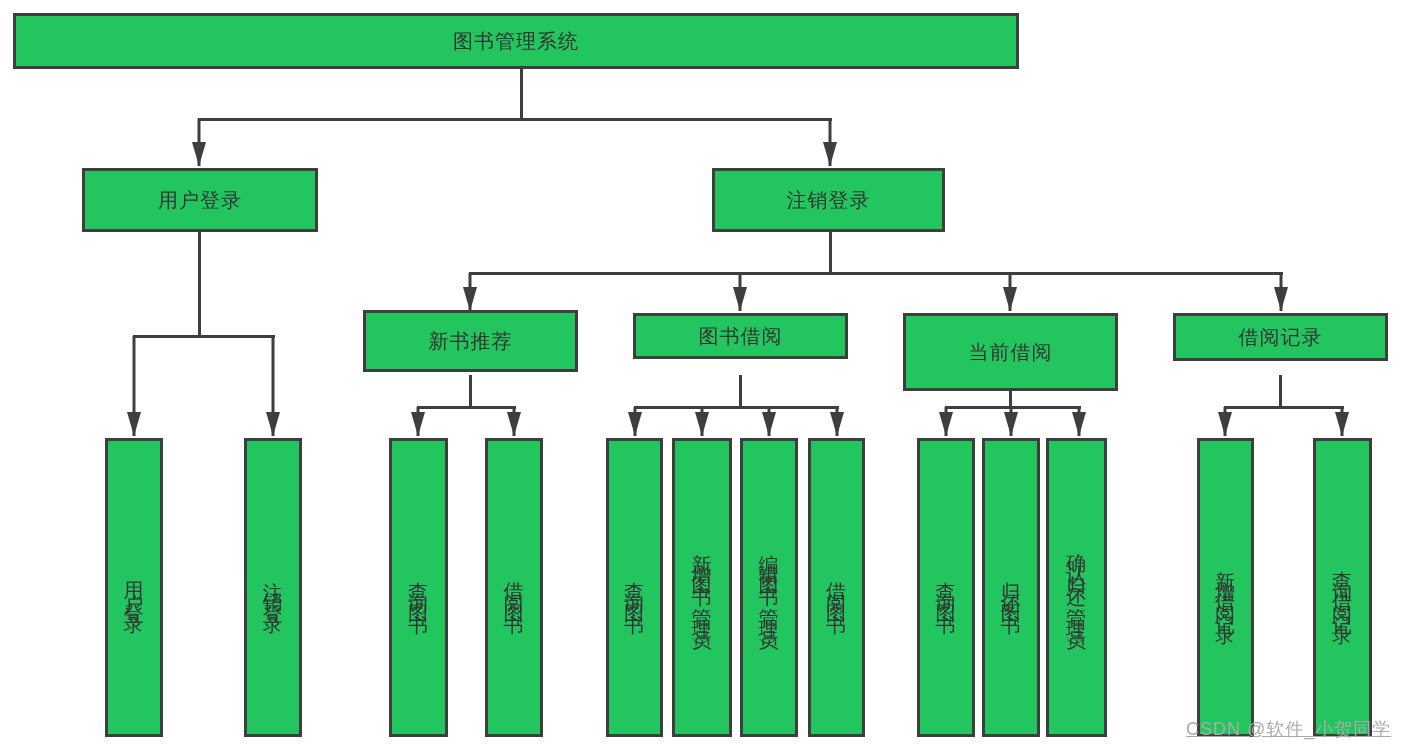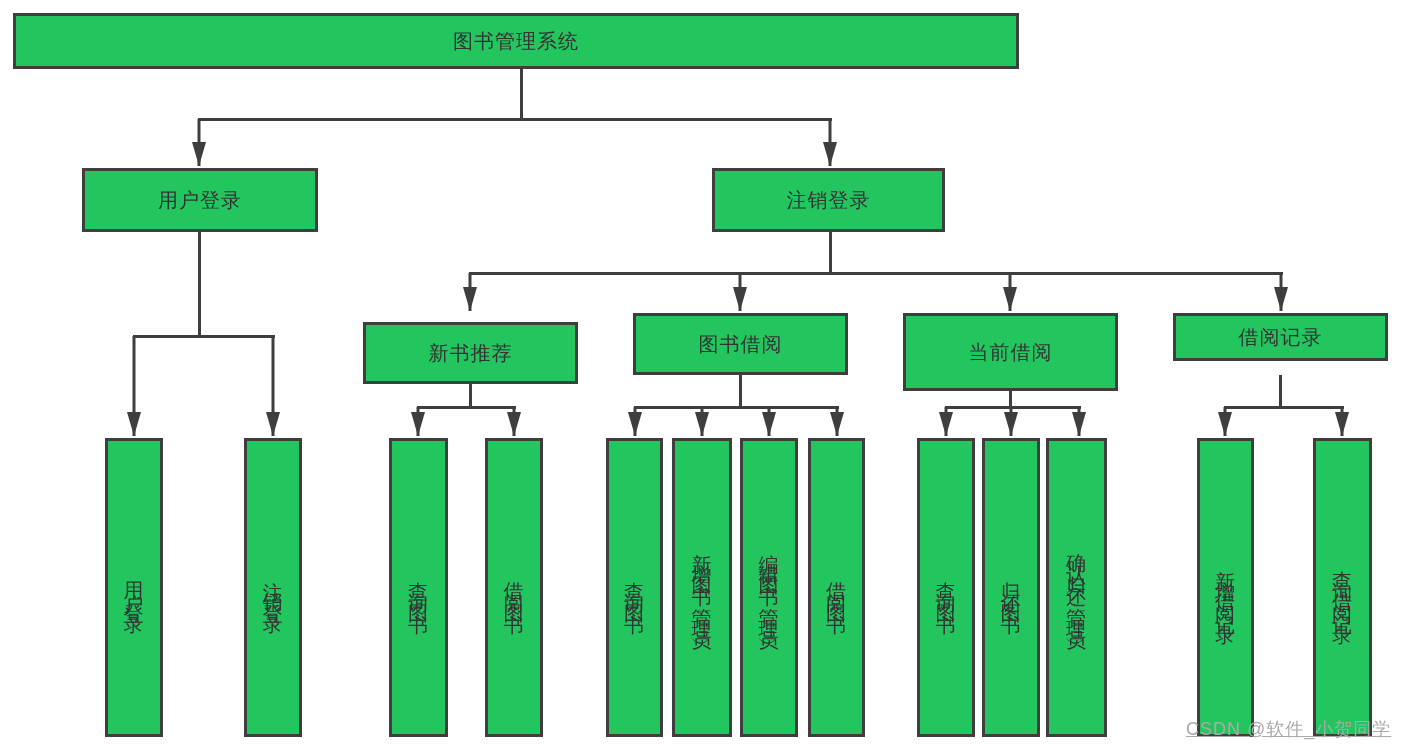--- a/index.html
+++ b/index.html
@@ -119,24 +119,24 @@
     <span class="lbl">图书管理系统</span>
   </div>
 
   <div class="node h" style="left:82px; top:168px; width:236px; height:64px;">
     <span class="lbl">用户登录</span>
   </div>
   <div class="node h" style="left:712px; top:168px; width:233px; height:64px;">
     <span class="lbl">注销登录</span>
   </div>
 
-  <div class="node h" style="left:363px; top:322px; width:215px; height:62px;">
+  <div class="node h" style="left:363px; top:310px; width:215px; height:62px;">
     <span class="lbl">新书推荐</span>
   </div>
-  <div class="node h" style="left:633px; top:313px; width:215px; height:62px;">
+  <div class="node h" style="left:633px; top:313px; width:215px; height:46px;">
     <span class="lbl">图书借阅</span>
   </div>
   <div class="node h" style="left:903px; top:313px; width:215px; height:78px;">
     <span class="lbl">当前借阅</span>
   </div>
   <div class="node h" style="left:1173px; top:313px; width:215px; height:48px;">
     <span class="lbl">借阅记录</span>
   </div>
 
   <div class="node v" style="left:105px; top:438px; width:58px; height:299px;">

